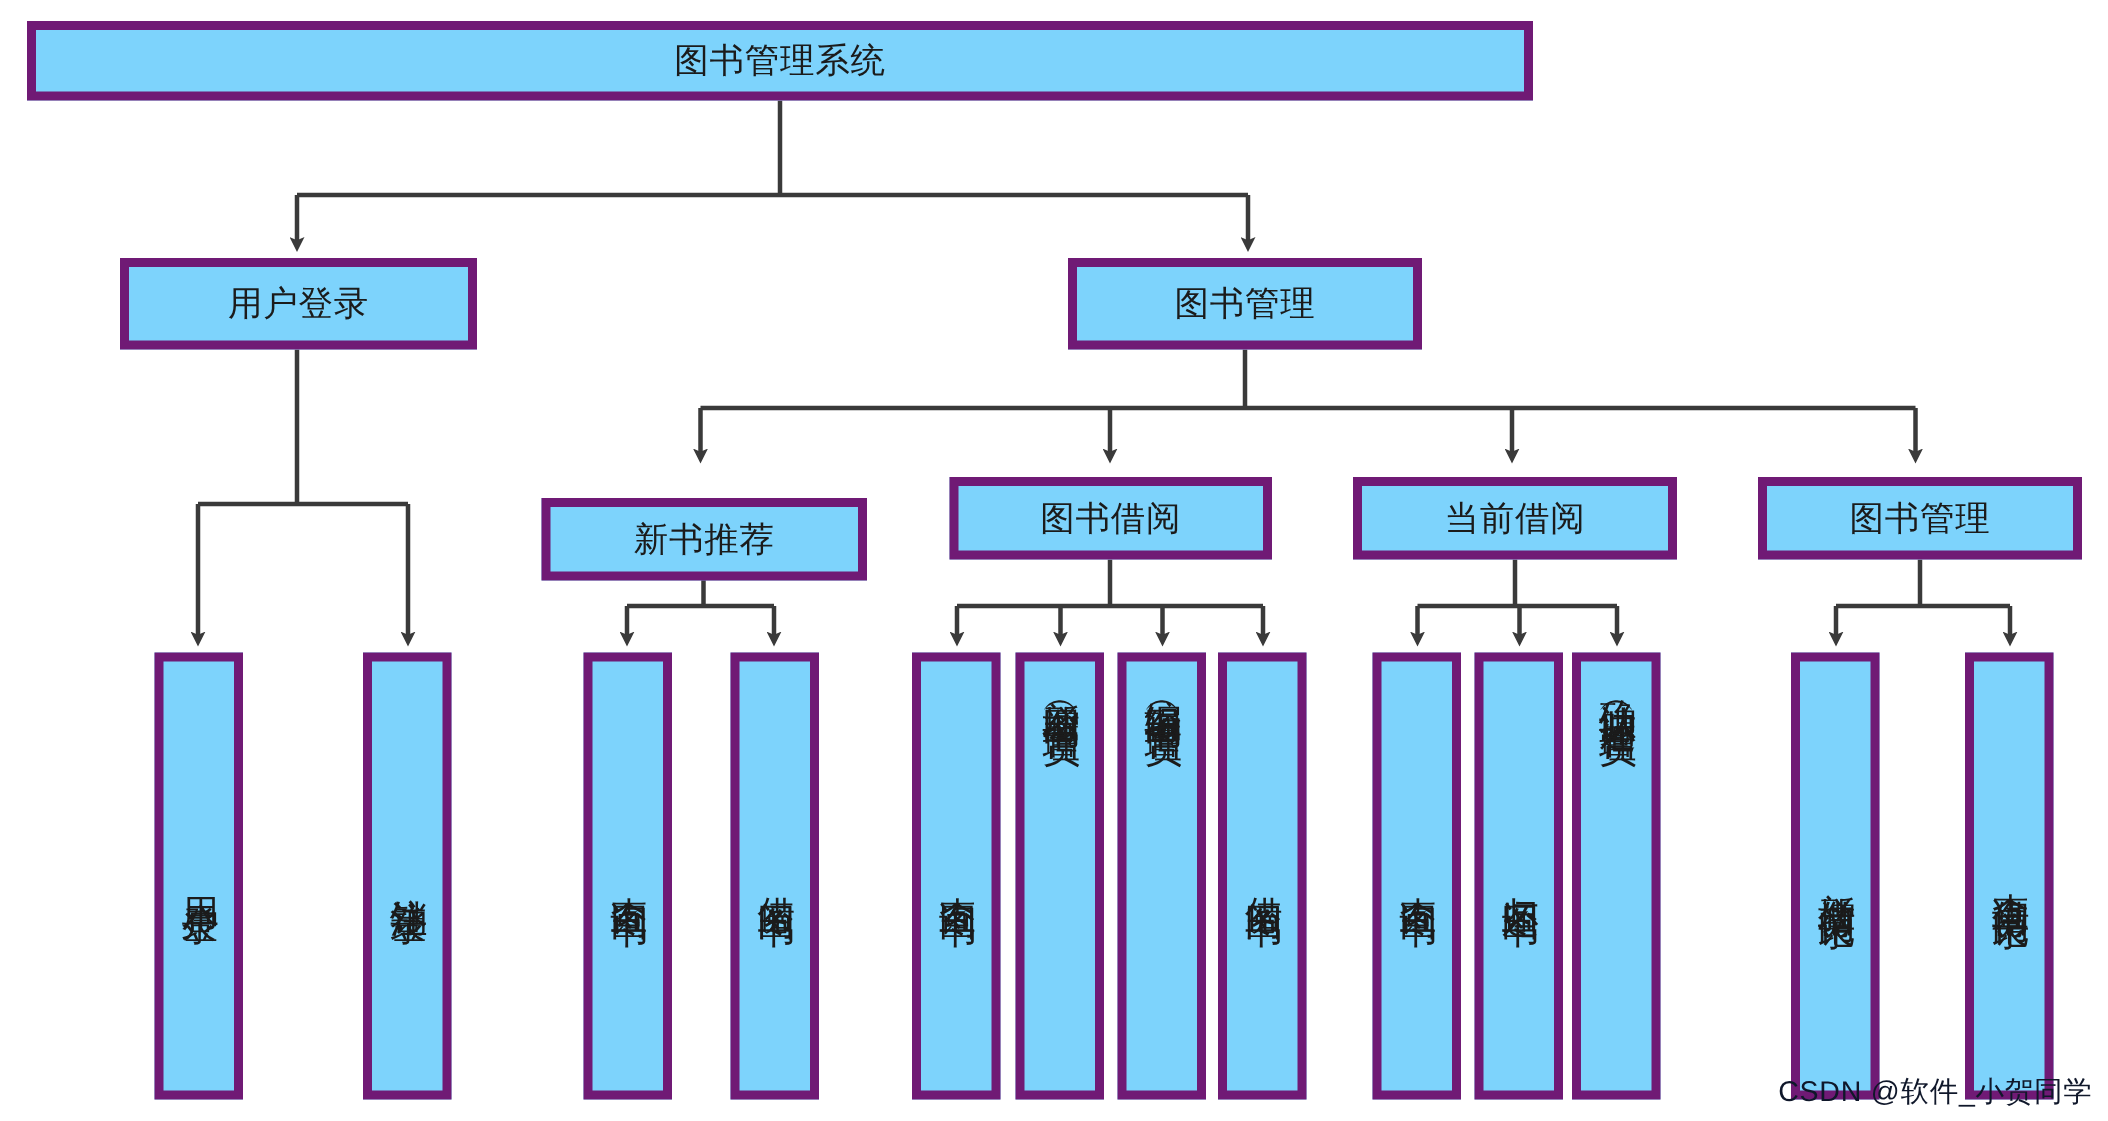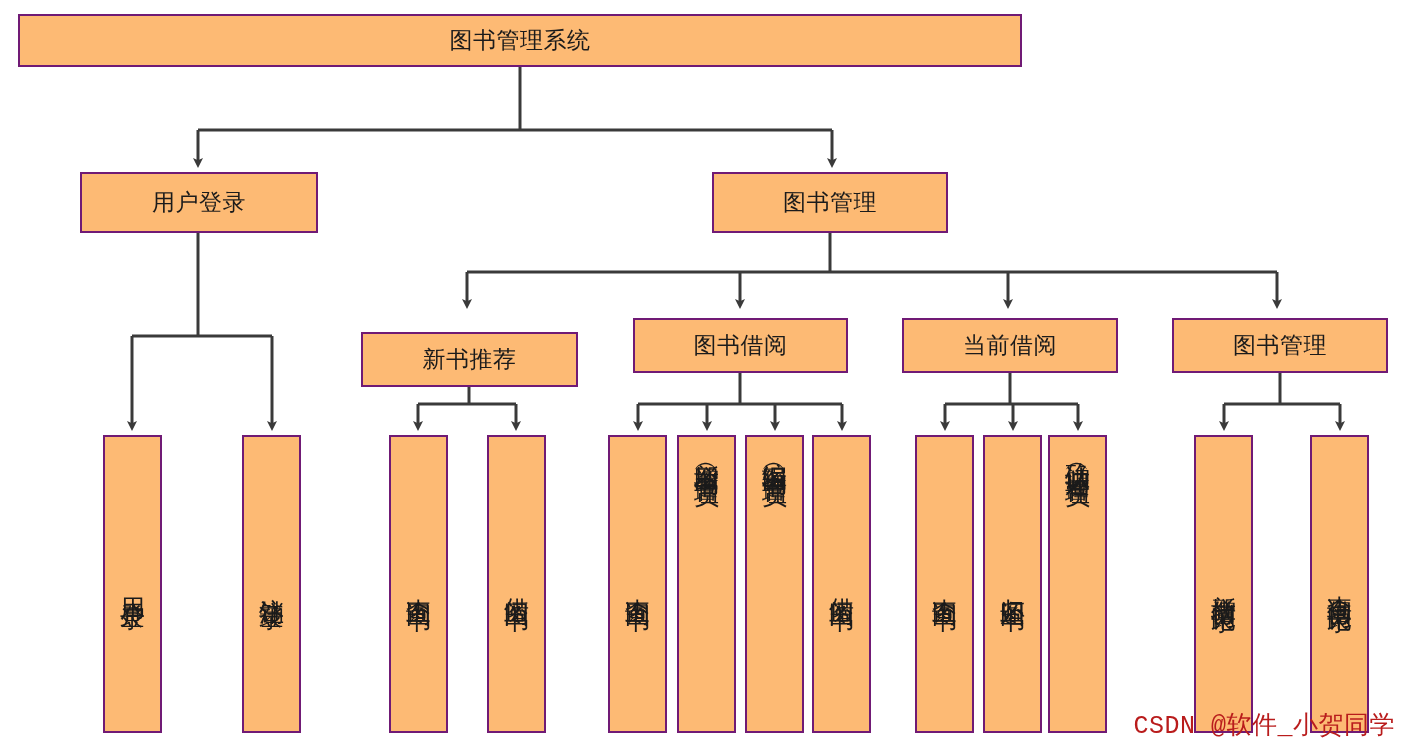--- a/index.html
+++ b/index.html
@@ -21,22 +21,22 @@
     position: absolute;
     left: 0;
     top: 0;
     width: 1405px;
     height: 747px;
     pointer-events: none;
   }
   .node {
     position: absolute;
     box-sizing: border-box;
-    background: #fdba74;
-    border: 2px solid #701a75;
+    background: #7dd3fc;
+    border: 6px solid #701a75;
     display: flex;
     align-items: center;
     justify-content: center;
     color: #1b1b1b;
   }
   .node .label {
     display: block;
     text-align: center;
     line-height: 1.08;
     letter-spacing: 0.5px;
@@ -58,26 +58,25 @@
     margin: 0 auto;
   }
   .node.vertical.centered {
     align-items: center;
     padding-top: 0;
   }
   #watermark {
     position: absolute;
     right: 10px;
     bottom: 6px;
-    font-size: 25px;
-    color: #b91c1c;
+    font-size: 19px;
+    color: #0f172a;
     white-space: nowrap;
     letter-spacing: 0.5px;
     pointer-events: none;
-    font-family: Liberation Mono, monospace;
   }
 </style>
 </head>
 <body>
 
 <div id="canvas">
 
   <svg id="edges" viewBox="0 0 1405 747" xmlns="http://www.w3.org/2000/svg">
     <defs>
       <marker id="arrow" markerWidth="10" markerHeight="10" refX="5" refY="5" orient="auto" markerUnits="userSpaceOnUse">

